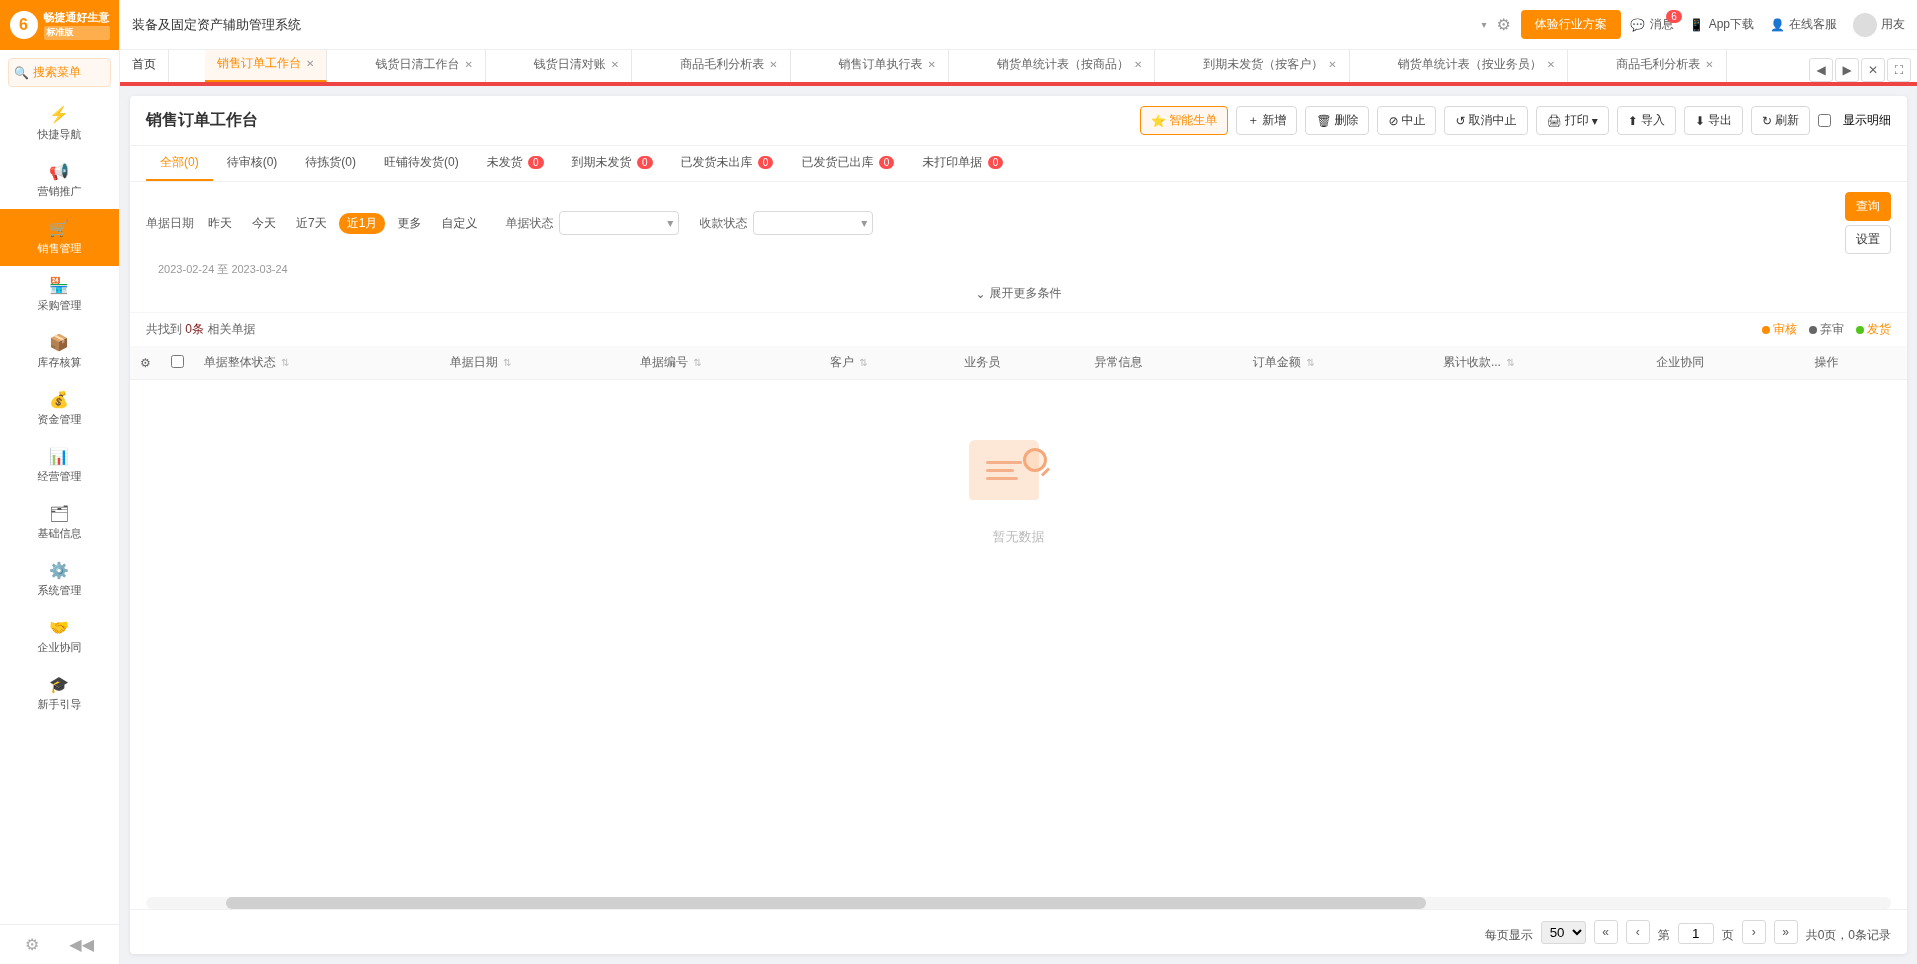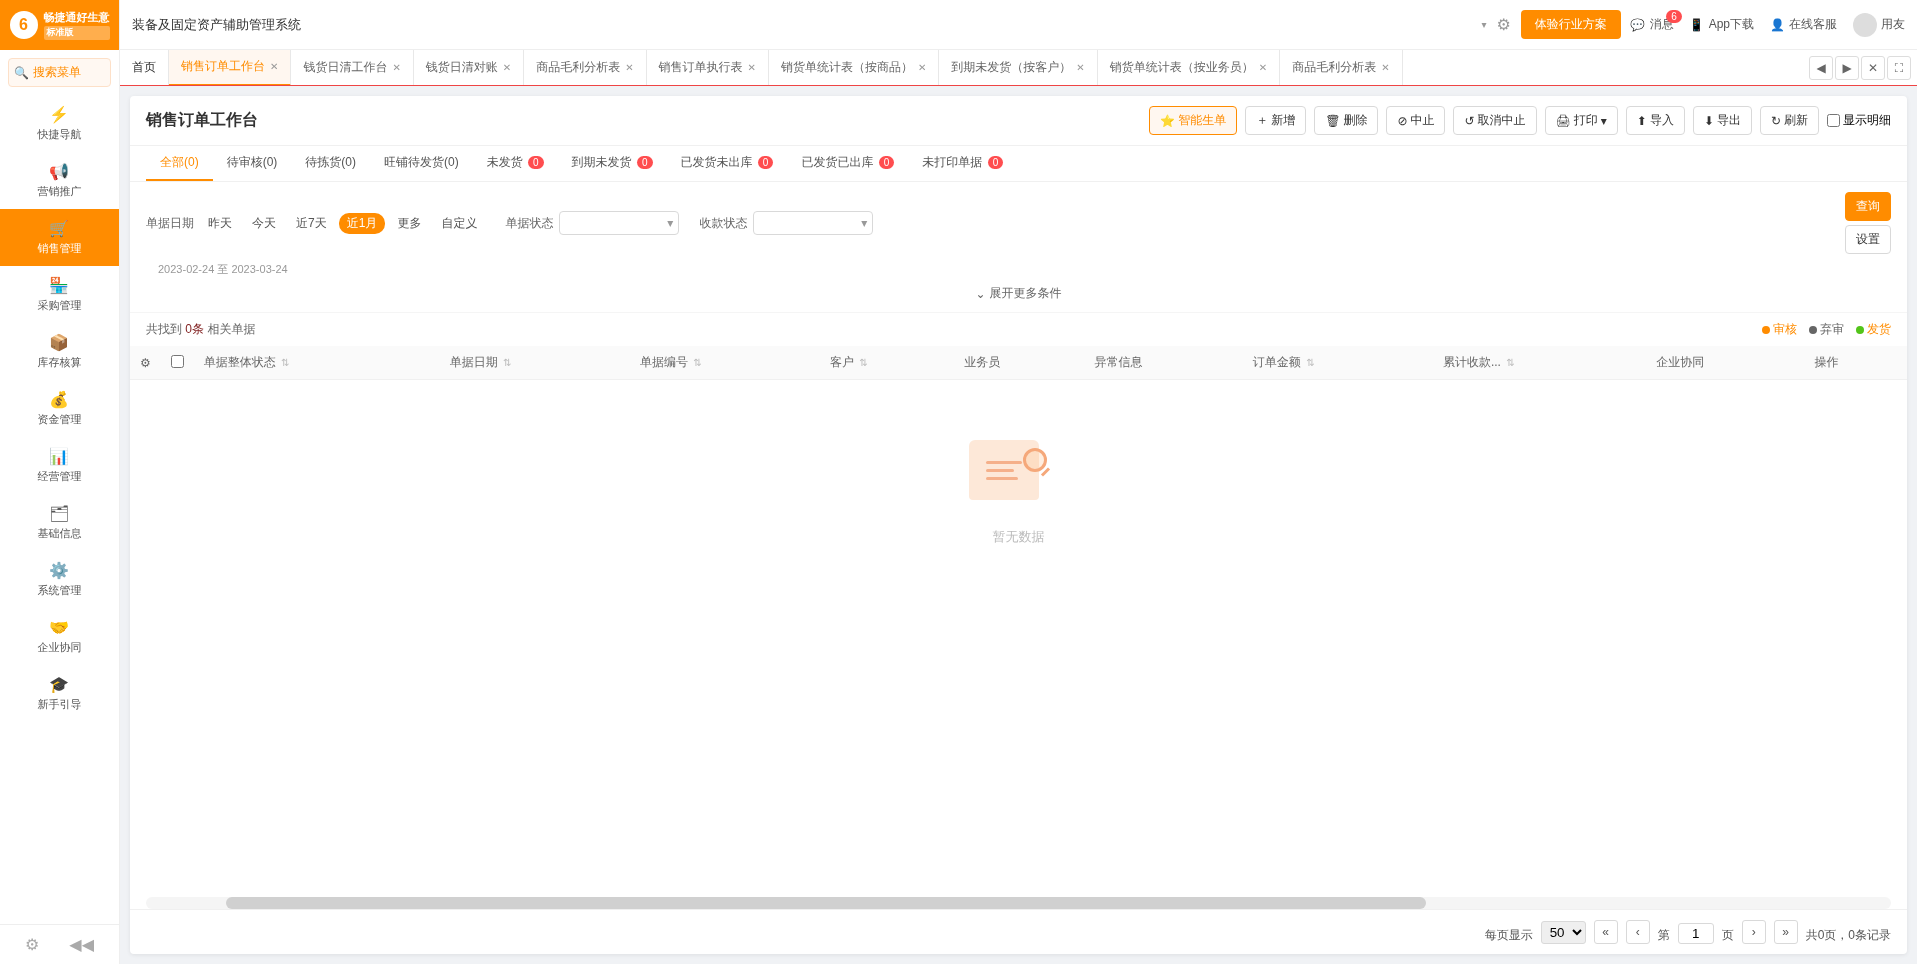--- a/index.html
+++ b/index.html
@@ -29,21 +29,21 @@
     .topbar-dropdown { display: flex; align-items: center; gap: 4px; cursor: pointer; color: #333; }
     .topbar-dropdown .arrow { color: #999; font-size: 10px; }
     .topbar-settings { color: #999; cursor: pointer; font-size: 16px; }
     .topbar-solution { background: #ff8c00; color: #fff; padding: 6px 14px; border-radius: 4px; cursor: pointer; font-size: 12px; border: none; }
     .topbar-right { display: flex; align-items: center; gap: 16px; margin-left: auto; }
     .topbar-icon-btn { display: flex; align-items: center; gap: 4px; color: #555; cursor: pointer; font-size: 12px; position: relative; }
     .badge { background: #ff4d4f; color: #fff; border-radius: 10px; padding: 1px 5px; font-size: 10px; position: absolute; top: -6px; right: -8px; }
     .user-avatar { width: 24px; height: 24px; background: #ddd; border-radius: 50%; display: flex; align-items: center; justify-content: center; color: #666; font-size: 12px; }
 
     
-    .tabs-bar { background: #fff; display: flex; align-items: center; border-bottom: 1px solid #ef4444; overflow-x: hidden; height: 36px; }
+    .tabs-bar { background: #fff; display: flex; align-items: flex-end; border-bottom: 4px solid #ef4444; overflow-x: hidden; height: 36px; gap: 36px; }
     .tab-item { display: flex; align-items: center; padding: 0 12px; height: 36px; cursor: pointer; white-space: nowrap; color: #666; font-size: 12px; border-right: 1px solid #e8e8e8; gap: 5px; flex-shrink: 0; }
     .tab-item.home { background: #fff; color: #333; }
     .tab-item.active { background: #fff7f0; color: #ff8c00; border-bottom: 2px solid #ff8c00; }
     .tab-item .close-x { color: #999; font-size: 10px; }
     .tabs-bar-end { display: flex; align-items: center; margin-left: auto; gap: 2px; padding: 0 6px; }
     .tabs-bar-end .tab-btn { width: 24px; height: 24px; display: flex; align-items: center; justify-content: center; cursor: pointer; color: #666; border: 1px solid #ddd; border-radius: 3px; font-size: 12px; }
 
     
     .content { flex: 1; overflow: hidden; display: flex; flex-direction: column; background: #f0f2f5; padding: 10px; gap: 10px; }
 
@@ -298,21 +298,21 @@
             <span>导入</span>
           </button>
           <button class="btn">
             <span>⬇</span>
             <span>导出</span>
           </button>
           <button class="btn">
             <span>↻</span>
             <span>刷新</span>
           </button>
-          <label style="display:flex;align-items:center;gap:3px;cursor:pointer;">
+          <label style="display:flex;align-items:center;gap:12px;cursor:pointer;">
             <input type="checkbox" style="">
             <span>显示明细</span>
           </label>
         </div>
       </div>
 
       <div class="sub-tabs">
         <div class="sub-tab active">
           <span>全部(0)</span>
         </div>

